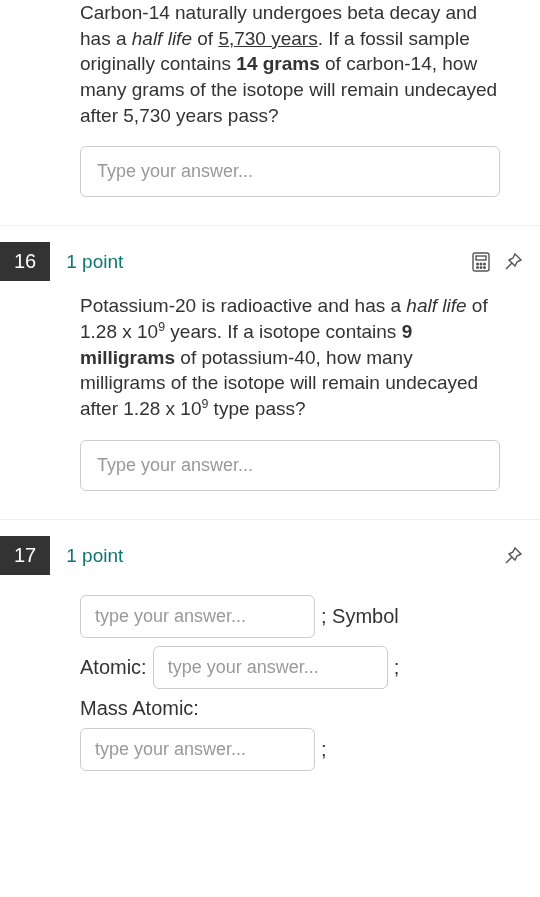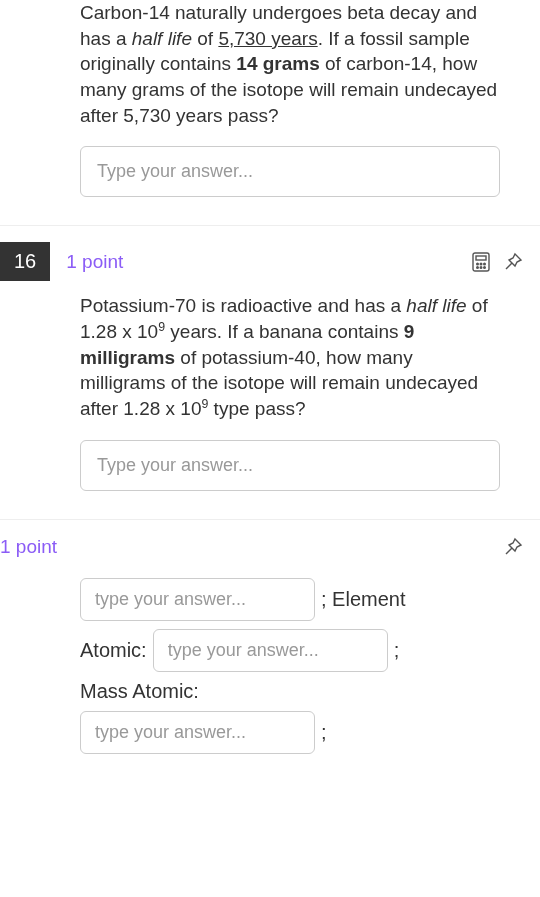--- a/index.html
+++ b/index.html
@@ -22,21 +22,21 @@
   }
   .q-number {
     background: #333;
     color: #fff;
     font-size: 20px;
     padding: 8px 14px;
     margin-right: 16px;
     font-weight: 400;
   }
   .q-points {
-    color: #8b5cf6;
+    color: #0f766e;
     font-size: 19px;
     flex: 1;
   }
   .q-icons {
     display: flex;
     gap: 10px;
     align-items: center;
   }
   .icon-box {
     width: 22px;
@@ -137,43 +137,44 @@
       <div class="icon-box">
         <svg width="20" height="20" viewBox="0 0 20 20" fill="none" stroke="#555" stroke-width="1.4">
           <path d="M12 2 L18 8 L14 10 L12 14 L6 8 L10 6 Z"></path>
           <line x1="9" y1="11" x2="3" y2="17"></line>
         </svg>
       </div>
     </div>
   </div>
   <div class="q-content">
     <div class="q-text">
-      <span>Potassium-70 is radioactive and has a </span><span class="italic">half life</span><span> of 1.28 x 10</span><sup>9</sup><span> years. If a banana contains </span><span class="bold">9 milligrams</span><span> of potassium-40, how many milligrams of the isotope will remain undecayed after 1.28 x 10</span><sup>9</sup><span> type pass?</span>
+      <span>Potassium-20 is radioactive and has a </span><span class="italic">half life</span><span> of 1.28 x 10</span><sup>9</sup><span> years. If a isotope contains </span><span class="bold">9 milligrams</span><span> of potassium-40, how many milligrams of the isotope will remain undecayed after 1.28 x 10</span><sup>9</sup><span> type pass?</span>
     </div>
     <input class="answer-input" type="text" placeholder="Type your answer..." style="">
   </div>
 </div>
 
 <div class="question-block" style="border-bottom:none;">
   <div class="q-header">
+    <div class="q-number">17</div>
     <div class="q-points">1 point</div>
     <div class="q-icons">
       <div class="icon-box">
         <svg width="20" height="20" viewBox="0 0 20 20" fill="none" stroke="#555" stroke-width="1.4">
           <path d="M12 2 L18 8 L14 10 L12 14 L6 8 L10 6 Z"></path>
           <line x1="9" y1="11" x2="3" y2="17"></line>
         </svg>
       </div>
     </div>
   </div>
   <div class="q-content">
 
     <div class="field-row">
       <input class="inline-input" style="width: 235px;" placeholder="type your answer...">
-      <span>; Element</span>
+      <span>; Symbol</span>
     </div>
     <div class="field-row">
       <span>Atomic:</span>
       <input class="inline-input" style="width: 235px;" placeholder="type your answer...">
       <span>;</span>
     </div>
     <div class="field-row">
       <span>Mass Atomic:</span>
     </div>
     <div class="field-row">

